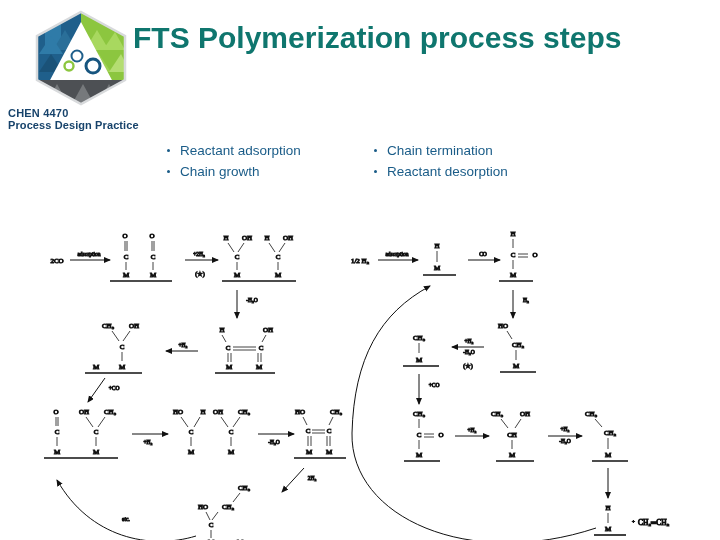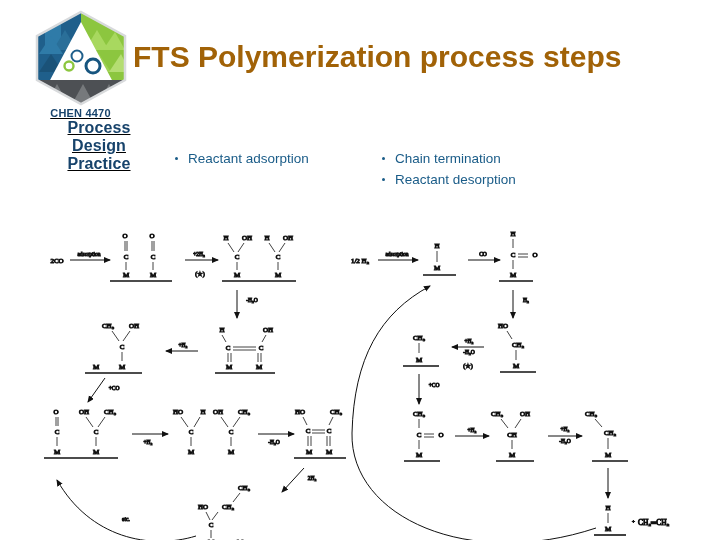--- a/index.html
+++ b/index.html
@@ -5,36 +5,36 @@
   html,body{margin:0;padding:0;}
   body{
     width:720px;height:540px;
     background:#ffffff;
     font-family:"Liberation Sans", sans-serif;
     overflow:hidden;position:relative;
   }
   .slide{position:relative;width:720px;height:540px;}
 
   
-  .logo-block{position:absolute;left:8px;top:10px;width:145px;text-align:center;text-decoration:underline;}
+  .logo-block{position:absolute;left:8px;top:10px;width:145px;}
   .logo-hex{width:100px;height:96px;margin:0 auto;display:block;}
   .logo-line1{font-size:11px;color:#17436b;font-weight:600;margin-top:1px;letter-spacing:.2px;}
-  .logo-line2{font-size:16px;color:#17436b;font-weight:600;letter-spacing:.1px;margin-left:37px;}
+  .logo-line2{font-size:11px;color:#17436b;font-weight:600;letter-spacing:.1px;}
 
   
   .title{
     position:absolute;left:133px;top:18px;width:520px;
-    font-size:30px;line-height:40px;font-weight:bold;color:#a16207;margin-top:19px;
+    font-size:30px;line-height:40px;font-weight:bold;color:#0f766e;
   }
 
   
   .bullets{position:absolute;font-size:13.5px;color:#1a5c88;line-height:21px;}
   .bullets.left{left:160px;top:136px;}
   .bullets.right{left:367px;top:136px;}
-  .bullets ul{margin:12px;padding:0;list-style:none;}
+  .bullets ul{margin:4px;padding:0;list-style:none;}
   .bullets li{position:relative;padding-left:16px;white-space:nowrap;}
   .bullets li::before{
     content:"";position:absolute;left:3px;top:9px;
     width:3px;height:3px;border-radius:50%;background:#1a5c88;
   }
 
   
   .figure{position:absolute;left:0;top:218px;width:720px;height:322px;}
   .figure svg{display:block;}
   .chem{font-family:"Liberation Serif", serif;}
@@ -83,20 +83,21 @@
     </svg>
     <div class="logo-line1">CHEN 4470</div>
     <div class="logo-line2">Process Design Practice</div>
   </div>
 
   <div class="title">FTS Polymerization process steps</div>
 
   <div class="bullets left">
     <ul>
       <li>Reactant adsorption</li>
+      <li>Chain growth</li>
     </ul>
   </div>
   <div class="bullets right">
     <ul>
       <li>Chain termination</li>
       <li>Reactant desorption</li>
     </ul>
   </div>
 
   <div class="figure">

